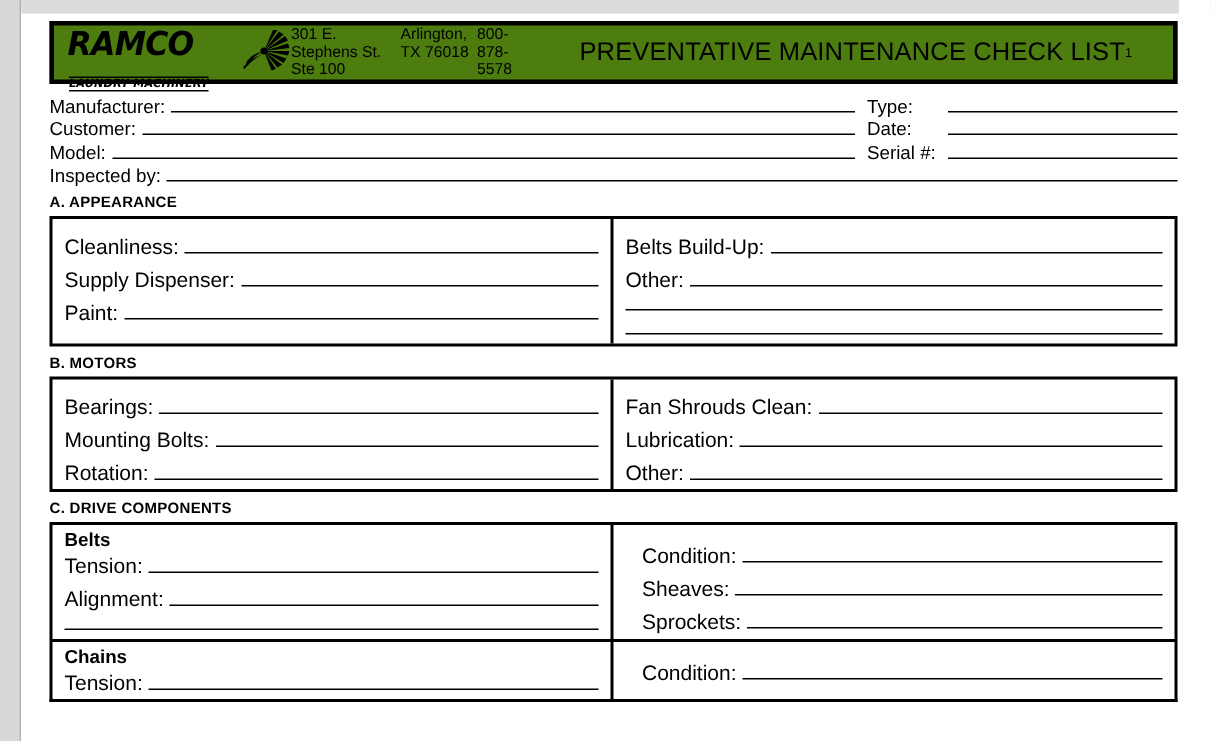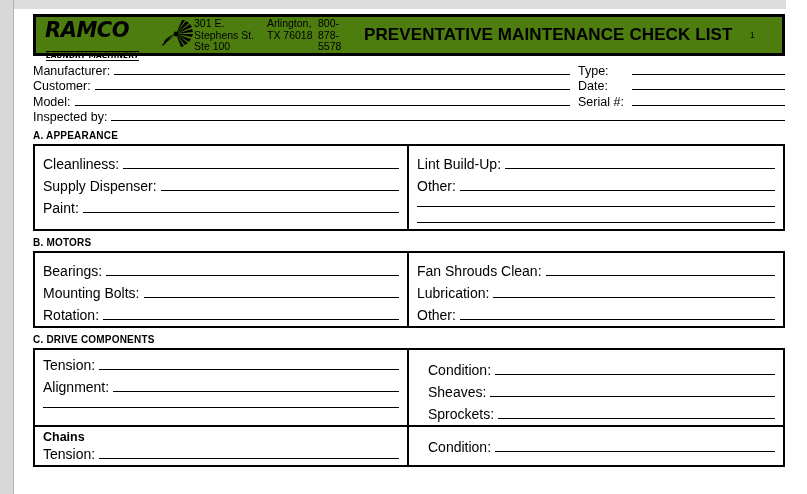--- a/index.html
+++ b/index.html
@@ -114,23 +114,22 @@
     flex-direction: row;
     justify-content: center;
     font-size: 10.5px;
     line-height: 11.5px;
     padding-top: 1px;
   }
   .title-cell {
     flex: 1 1 auto;
     display: flex;
     align-items: center;
-    justify-content: flex-start;
+    justify-content: flex-end;
     padding-left: 10px;
-    font-weight: bold;
   }
   .doc-title {
     font-size: 17px;
     letter-spacing: 0.1px;
     white-space: nowrap;
   }
   .pagenum-cell {
     width: 32px;
     display: flex;
     align-items: center;
@@ -336,21 +335,21 @@
           <span class="lbl">Supply Dispenser:</span>
           <span class="rule"></span>
         </div>
         <div class="fld">
           <span class="lbl">Paint:</span>
           <span class="rule"></span>
         </div>
       </div>
       <div class="col col-right">
         <div class="fld">
-          <span class="lbl">Lint Build-Up:</span>
+          <span class="lbl">Belts Build-Up:</span>
           <span class="rule"></span>
         </div>
         <div class="fld">
           <span class="lbl">Other:</span>
           <span class="rule"></span>
         </div>
         <div class="blankline">
             <span class="rule"></span>
           </div>
         <div class="blankline">
@@ -387,20 +386,21 @@
         <div class="fld">
           <span class="lbl">Other:</span>
           <span class="rule"></span>
         </div>
       </div>
     </div>
 
     <div class="section-title">C. DRIVE COMPONENTS</div>
     <div class="sec-box">
       <div class="col col-left">
+        <div class="subhead">Belts</div>
         <div class="fld tight">
           <span class="lbl">Tension:</span>
           <span class="rule"></span>
         </div>
         <div class="fld">
           <span class="lbl">Alignment:</span>
           <span class="rule"></span>
         </div>
         <div class="blankline">
             <span class="rule"></span>

